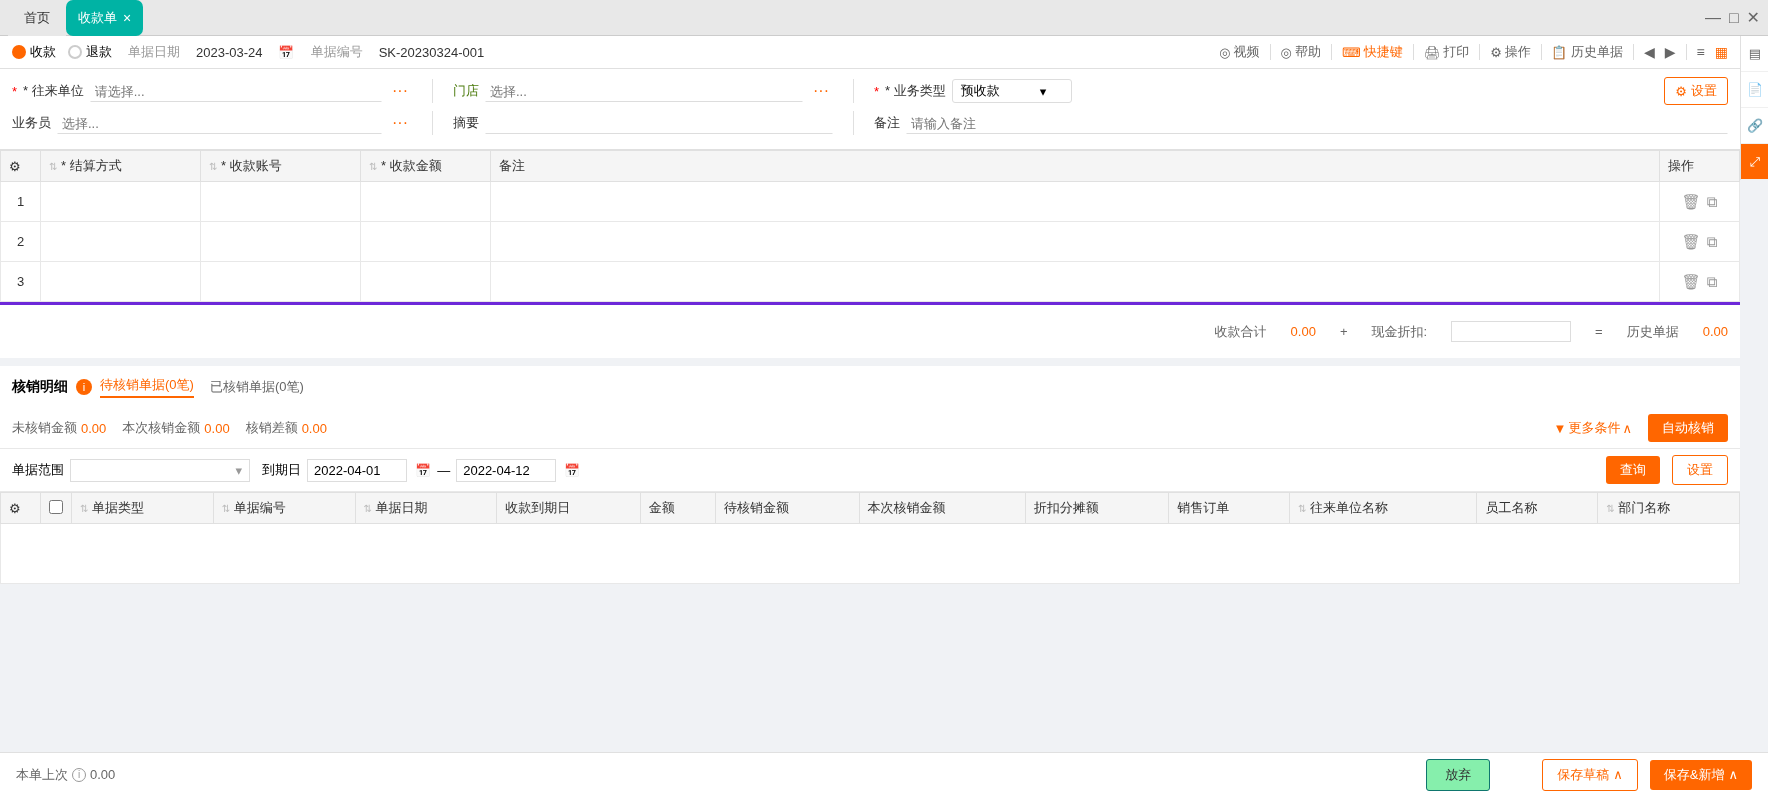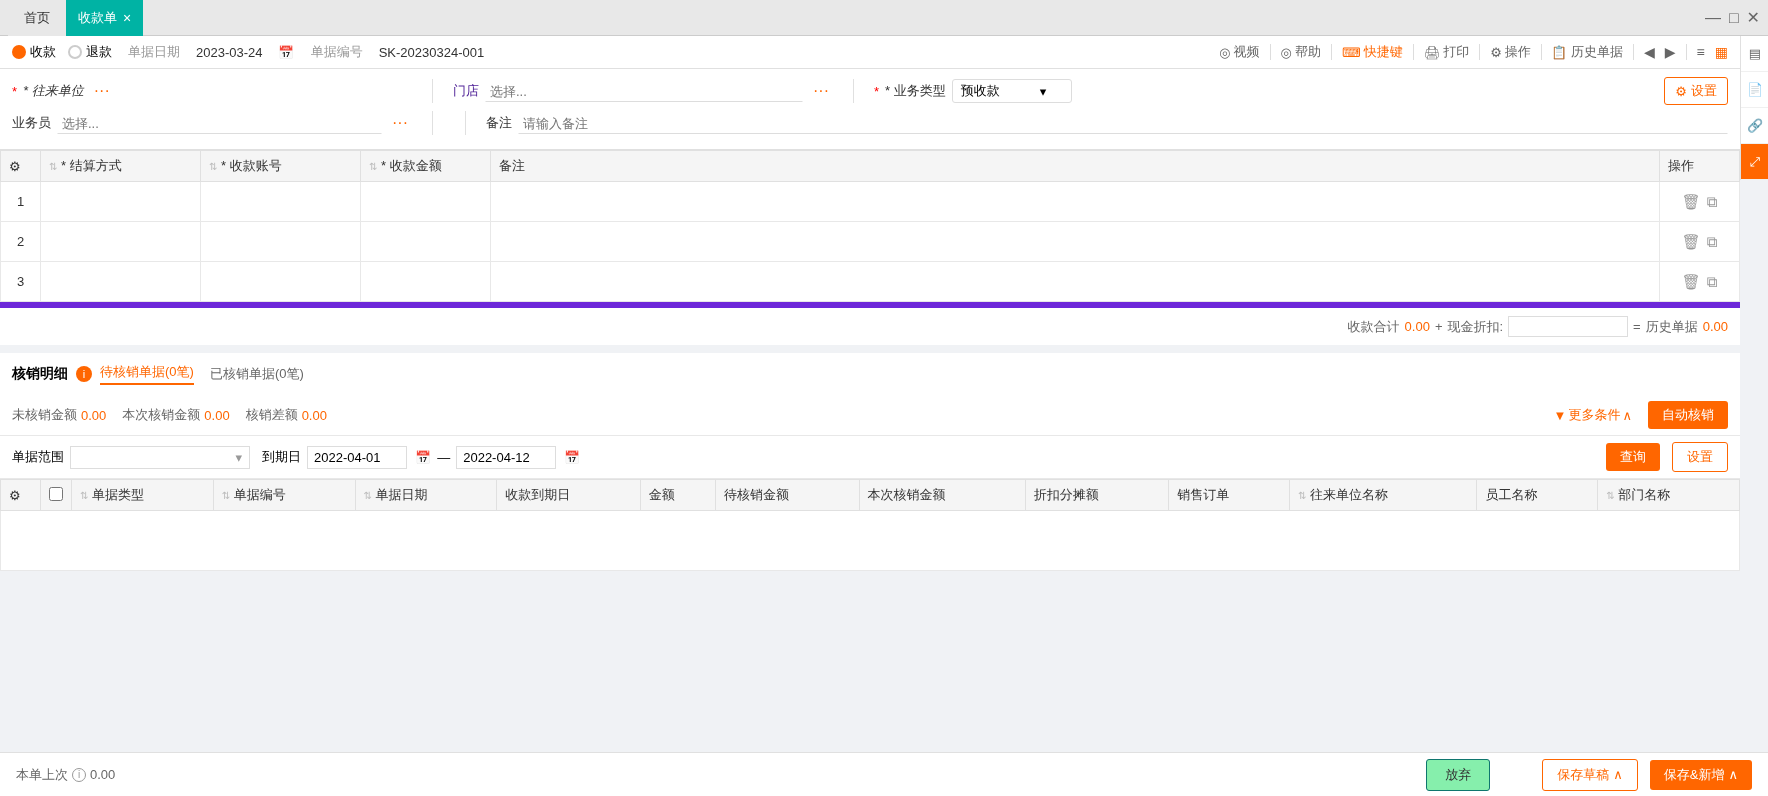--- a/index.html
+++ b/index.html
@@ -9,21 +9,21 @@
     .tab-bar {
       display: flex; align-items: center; background: #e8e8e8; height: 36px;
       border-bottom: 1px solid #ccc; padding: 0 8px;
     }
     .tab-home {
       padding: 0 16px; height: 36px; line-height: 36px; color: #333;
       background: #e8e8e8; cursor: pointer;
     }
     .tab-active {
       padding: 0 12px; height: 36px; line-height: 36px; color: #fff;
-      background: #00b3a4; cursor: pointer; display: flex; align-items: center; gap: 6px;
+      background: #00b3a4; cursor: pointer; display: flex; align-items: center; gap: 6px; border-radius: 7px;
     }
     .tab-close { color: #fff; cursor: pointer; font-size: 14px; }
     .tab-bar-spacer { flex: 1; }
     .tab-bar-controls { display: flex; gap: 8px; align-items: center; }
     .tab-bar-btn { color: #666; cursor: pointer; font-size: 16px; }
 
     
     .toolbar {
       display: flex; align-items: center; background: #fff; padding: 8px 12px;
       border-bottom: 1px solid #e0e0e0; gap: 16px; height: 33px;
@@ -81,22 +81,22 @@
     .col-account { width: 160px; }
     .col-amount { width: 130px; }
     .col-action { width: 80px; text-align: center; }
     .action-btns { display: flex; gap: 6px; justify-content: center; }
     .action-btn { color: #999; cursor: pointer; font-size: 15px; }
     .sort-arrows { color: #bbb; font-size: 10px; }
 
     
     .summary-row {
       display: flex; align-items: center; justify-content: flex-end;
-      padding: 8px 12px; background: #fff; border-top: 6px solid #6d28d9;
-      gap: 5px; color: #666;
+      padding: 16px 12px; background: #fff; border-top: 3px solid #6d28d9;
+      gap: 24px; color: #666;
     }
     .summary-value { color: #f60; font-weight: 500; }
     .summary-input {
       border: 1px solid #ddd; padding: 2px 8px; width: 120px; outline: none;
     }
 
     
     .section-title {
       display: flex; align-items: center; gap: 8px; padding: 10px 12px;
       background: #fff; border-top: 4px solid #f0f2f5; margin-top: 4px;
@@ -281,27 +281,28 @@
       <span class="toolbar-btn-icon">≡</span>
       <span class="toolbar-btn-icon" style="color:#f60;">▦</span>
     </div>
   </div>
 
   <div class="form-area">
     <div class="form-row">
 
       <div class="form-field" style="max-width:400px;">
         <span class="required-star">*</span>
-        <span style="white-space:nowrap; color:#333;font-style:italic;">* 往来单位</span>
+        <span style="white-space:nowrap; color:#333;">* 往来单位</span>
+        <input class="field-input" placeholder="请选择..." style="">
         <span class="more-btn">···</span>
       </div>
       <div class="form-divider"></div>
 
       <div class="form-field" style="max-width:380px;">
-        <span style="color:#4c1d95;">门店</span>
+        <span style="color:#4d7c0f;">门店</span>
         <input class="field-input" placeholder="选择..." style="">
         <span class="more-btn">···</span>
       </div>
       <div class="form-divider"></div>
 
       <div class="form-field" style="max-width:340px;">
         <span class="required-star">*</span>
         <span style="color:#333;white-space:nowrap;">* 业务类型</span>
         <div class="business-type-select">
           <span>预收款</span>
@@ -316,20 +317,24 @@
     </div>
     <div class="form-row">
 
       <div class="form-field" style="max-width:400px;">
         <span style="color:#333;">业务员</span>
         <input class="field-input" placeholder="选择..." style="">
         <span class="more-btn">···</span>
       </div>
       <div class="form-divider"></div>
 
+      <div class="form-field" style="max-width:380px;">
+        <span style="color:#333;">摘要</span>
+        <input class="field-input" style="">
+      </div>
       <div class="form-divider"></div>
 
       <div class="form-field" style="flex:2;">
         <span style="color:#333;">备注</span>
         <input class="field-input" placeholder="请输入备注" style="">
       </div>
     </div>
   </div>
 
   <div class="table-area">

